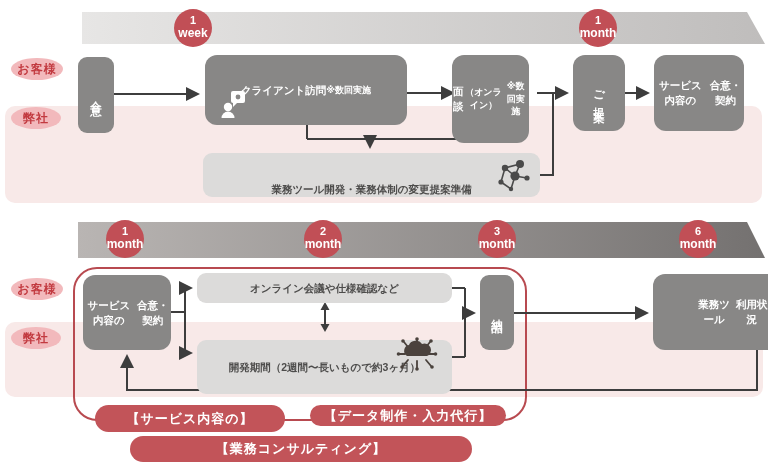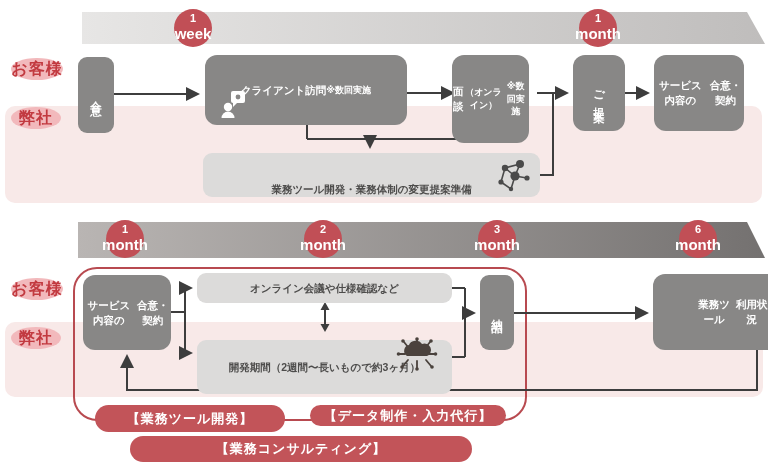--- a/index.html
+++ b/index.html
@@ -12,27 +12,27 @@
   .band{position:absolute;z-index:1;clip-path:polygon(0 0, calc(100% - 18px) 0, 100% 100%, 0 100%);}
   .band1{left:82px;top:12px;width:683px;height:32px;background:linear-gradient(90deg,#e7e6e5 0%,#bfbdbc 100%);}
   .band2{left:78px;top:222px;width:687px;height:36px;background:linear-gradient(90deg,#b9b5b3 0%,#747170 100%);}
   .milestone{
     position:absolute;width:38px;height:38px;border-radius:50%;
     background:#c14f56;color:#fff;z-index:3;
     display:flex;flex-direction:column;align-items:center;justify-content:center;
     font-weight:700;text-align:center;
   }
   .milestone .num{font-size:11px;line-height:1;}
-  .milestone .unit{font-size:15px;line-height:1.3;text-align:center;}
+  .milestone .unit{font-size:12px;line-height:1.3;text-align:center;}
   
   .lane-bg{position:absolute;background:#f8e9e8;border-radius:10px;z-index:0;}
   .lane-pill{
     position:absolute;background:#f2b9bc;color:#c23a40;border-radius:50%;
     display:flex;align-items:center;justify-content:center;
-    font-size:16px;font-weight:700;z-index:3;letter-spacing:1px;
+    font-size:12px;font-weight:700;z-index:3;letter-spacing:1px;
   }
   
   .box{position:absolute;z-index:3;display:flex;align-items:center;justify-content:center;text-align:center;line-height:1.4;}
   .box-dark{background:#888786;color:#fff;border-radius:12px;font-size:10.5px;font-weight:600;}
   .box-light{background:#dcdbda;color:#4d4c4b;border-radius:9px;font-size:10.5px;font-weight:600;}
   .sub{font-size:9px;font-weight:600;}
   .vtext{writing-mode:vertical-rl;letter-spacing:3px;font-weight:600;font-size:11.5px;}
   
   .group-border{position:absolute;left:73px;top:267px;width:450px;height:150px;
     border:2.5px solid #b84a50;border-radius:24px;z-index:1;}
@@ -203,20 +203,20 @@
   <span class="vtext">納品</span>
 </div>
 
 <div class="box box-dark" style="left:653px;top:274px;width:92px;height:76px;padding-left:40px;">
   <span>業務ツール</span>
   <span>利用状況</span>
   <span>点検</span>
 </div>
 
 <div class="pill" style="left:95px;top:405px;width:190px;height:27px;">
-  <span>【業務ツール開発】</span>
+  <span>【サービス内容の】</span>
 </div>
 <div class="pill" style="left:310px;top:405px;width:196px;height:21px;">
   <span>【データ制作・入力代行】</span>
 </div>
 <div class="pill" style="left:130px;top:436px;width:342px;height:26px;">
   <span>【業務コンサルティング】</span>
 </div>
 
 </body></html>

